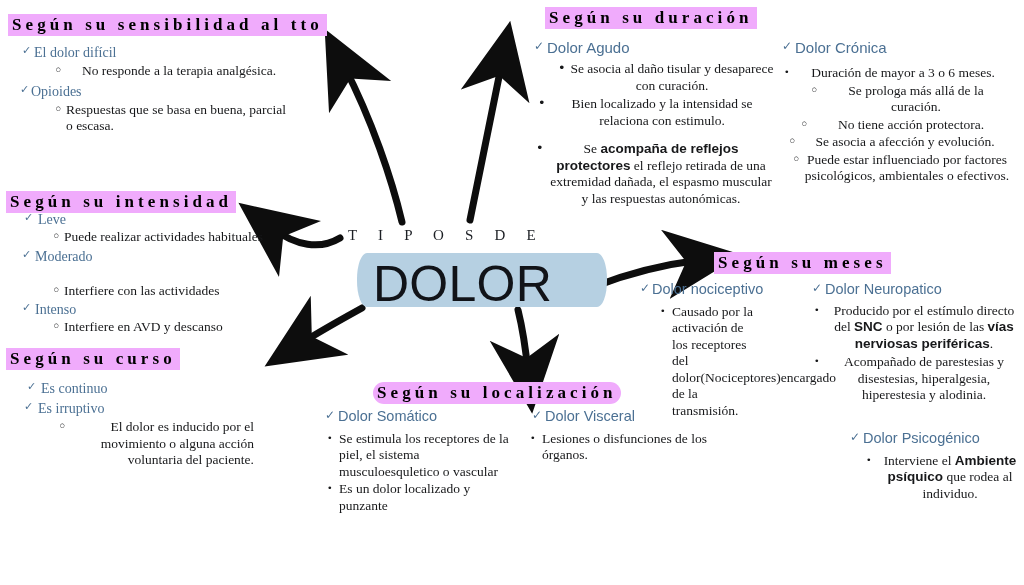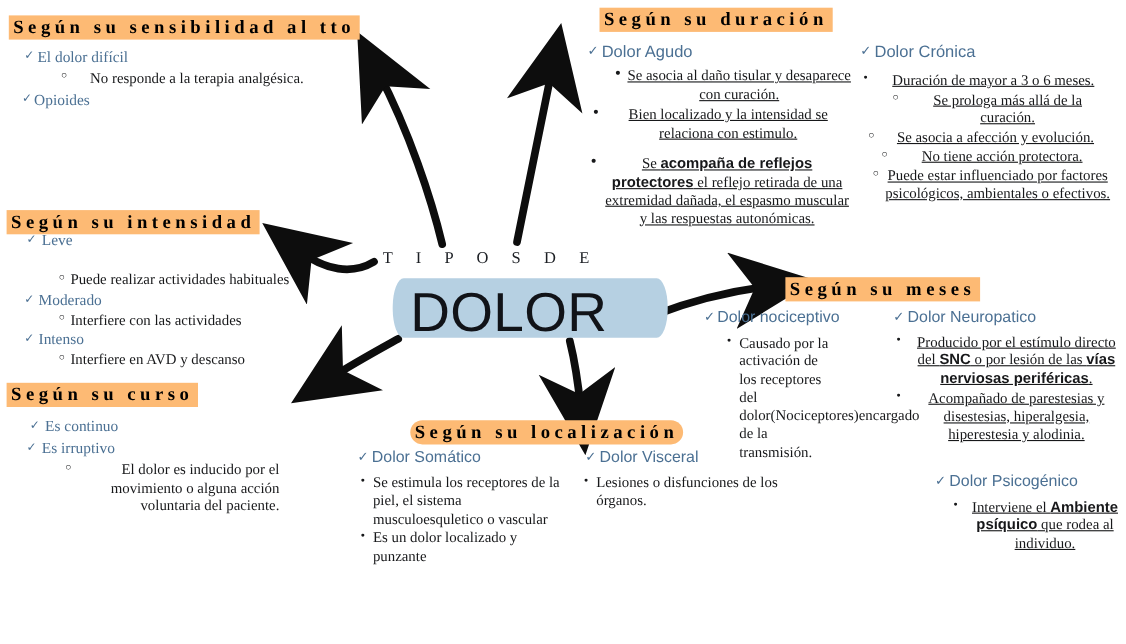--- a/index.html
+++ b/index.html
@@ -7,21 +7,21 @@
   body {
     background: #ffffff;
     font-family: "Liberation Serif", "DejaVu Serif", serif;
     position: relative;
     overflow: hidden;
   }
   #canvas { position: relative; width: 1024px; height: 585px; }
 
   .band {
     position: absolute;
-    background: #fdba74;
+    background: #f0abfc;
     color: #000000;
     font-family: "Liberation Serif", "DejaVu Serif", serif;
     font-weight: bold;
     letter-spacing: 0.24em;
     white-space: nowrap;
     line-height: 1.12;
     padding: 1px 4px 2px 4px;
   }
 
   .blue-head {
@@ -45,21 +45,21 @@
   ul.lvl { list-style: none; }
   ul.lvl > li { position: relative; padding-left: 14px; margin-bottom: 1px; }
   ul.lvl > li::before {
     position: absolute; left: 2px; top: 0;
     font-family: "DejaVu Sans", sans-serif;
   }
   ul.dot > li::before { content: "\2022"; font-size: 0.95em; top: -1px; }
   ul.hollow > li::before { content: "\25E6"; font-size: 1.05em; top: -1px; }
   ul.sdot > li::before { content: "\2022"; font-size: 0.7em; top: 1px; }
 
-  .ctr { text-align: center; text-decoration: underline; }
+  .ctr { text-align: center; }
 
   
   #brush {
     position: absolute;
     background: #b6d0e2;
     border-radius: 10px / 26px;
   }
   #center-word {
     position: absolute;
     font-family: "Liberation Sans", "DejaVu Sans", sans-serif;
@@ -111,36 +111,39 @@
       <span class="chk" style="position:absolute;left:0;top:0;font-size:11px;">✓</span>
       <span>El dolor difícil</span>
     </div>
     <ul class="lvl hollow" style="margin-left:30px; margin-top:2px;text-align:center;">
       <li>No responde a la terapia analgésica.</li>
     </ul>
     <div class="blue-head serifish" style="font-size:14px; padding-left:9px; position:relative; margin-top:3px;">
       <span class="chk" style="position:absolute;left:-2px;top:0;font-size:11px;">✓</span>
       <span>Opioides</span>
     </div>
+    <ul class="lvl hollow" style="margin-left:30px; margin-top:2px;">
+      <li>Respuestas que se basa en buena, parcial o escasa.</li>
+    </ul>
   </div>
 
   <div class="band" style="left:6px; top:180px; font-size:17px;margin-top:11px;">Según su  intensidad</div>
   <div class="txt" style="left:24px; top:211px; width:250px; font-size:13.5px;">
     <div class="blue-head serifish" style="font-size:14px; padding-left:14px; position:relative;">
       <span class="chk" style="position:absolute;left:0;top:0;font-size:11px;">✓</span>
       <span>Leve</span>
     </div>
-    <ul class="lvl hollow" style="margin-left:26px; margin-top:18px;">
+    <ul class="lvl hollow" style="margin-left:26px; margin-top:1px;">
       <li>Puede realizar actividades habituales</li>
     </ul>
     <div class="blue-head serifish" style="font-size:14px; padding-left:11px; position:relative; margin-top:2px;">
       <span class="chk" style="position:absolute;left:-2px;top:0;font-size:11px;">✓</span>
       <span>Moderado</span>
     </div>
-    <ul class="lvl hollow" style="margin-left:26px; margin-top:1px;">
+    <ul class="lvl hollow" style="margin-left:26px; margin-top:18px;">
       <li>Interfiere con las actividades</li>
     </ul>
     <div class="blue-head serifish" style="font-size:14px; padding-left:11px; position:relative; margin-top:2px;">
       <span class="chk" style="position:absolute;left:-2px;top:0;font-size:11px;">✓</span>
       <span>Intenso</span>
     </div>
     <ul class="lvl hollow" style="margin-left:26px; margin-top:1px;">
       <li>Interfiere en AVD y descanso</li>
     </ul>
   </div>
@@ -182,25 +185,25 @@
     <div class="blue-head" style="font-size:15px; padding-left:13px; position:relative;">
       <span class="chk" style="position:absolute;left:0;top:0;font-size:12px;">✓</span>
       <span>Dolor Crónica</span>
     </div>
     <ul class="lvl sdot ctr" style="margin-left:0px; margin-top:8px;">
       <li>Duración de mayor a 3 o 6 meses.</li>
     </ul>
     <ul class="lvl hollow ctr" style="margin-left:26px; margin-top:1px;">
       <li>Se prologa más allá de la curación.</li>
     </ul>
+    <ul class="lvl hollow ctr" style="margin-left:16px; margin-top:1px;">
+      <li>No tiene acción protectora.</li>
+    </ul>
     <ul class="lvl hollow ctr" style="margin-left:4px; margin-top:1px;">
       <li>Se asocia a afección y evolución.</li>
-    </ul>
-    <ul class="lvl hollow ctr" style="margin-left:16px; margin-top:1px;">
-      <li>No tiene acción protectora.</li>
     </ul>
     <ul class="lvl hollow ctr" style="margin-left:8px; margin-top:1px;">
       <li>Puede estar influenciado por factores psicológicos, ambientales o efectivos.</li>
     </ul>
   </div>
 
   <div class="band" style="left:714px; top:252px; font-size:17px;">Según  su  meses</div>
 
   <div class="txt" style="left:640px; top:281px; width:118px; font-size:13.5px;">
     <div class="blue-head" style="font-size:14.5px; padding-left:12px; position:relative; white-space:nowrap;">

